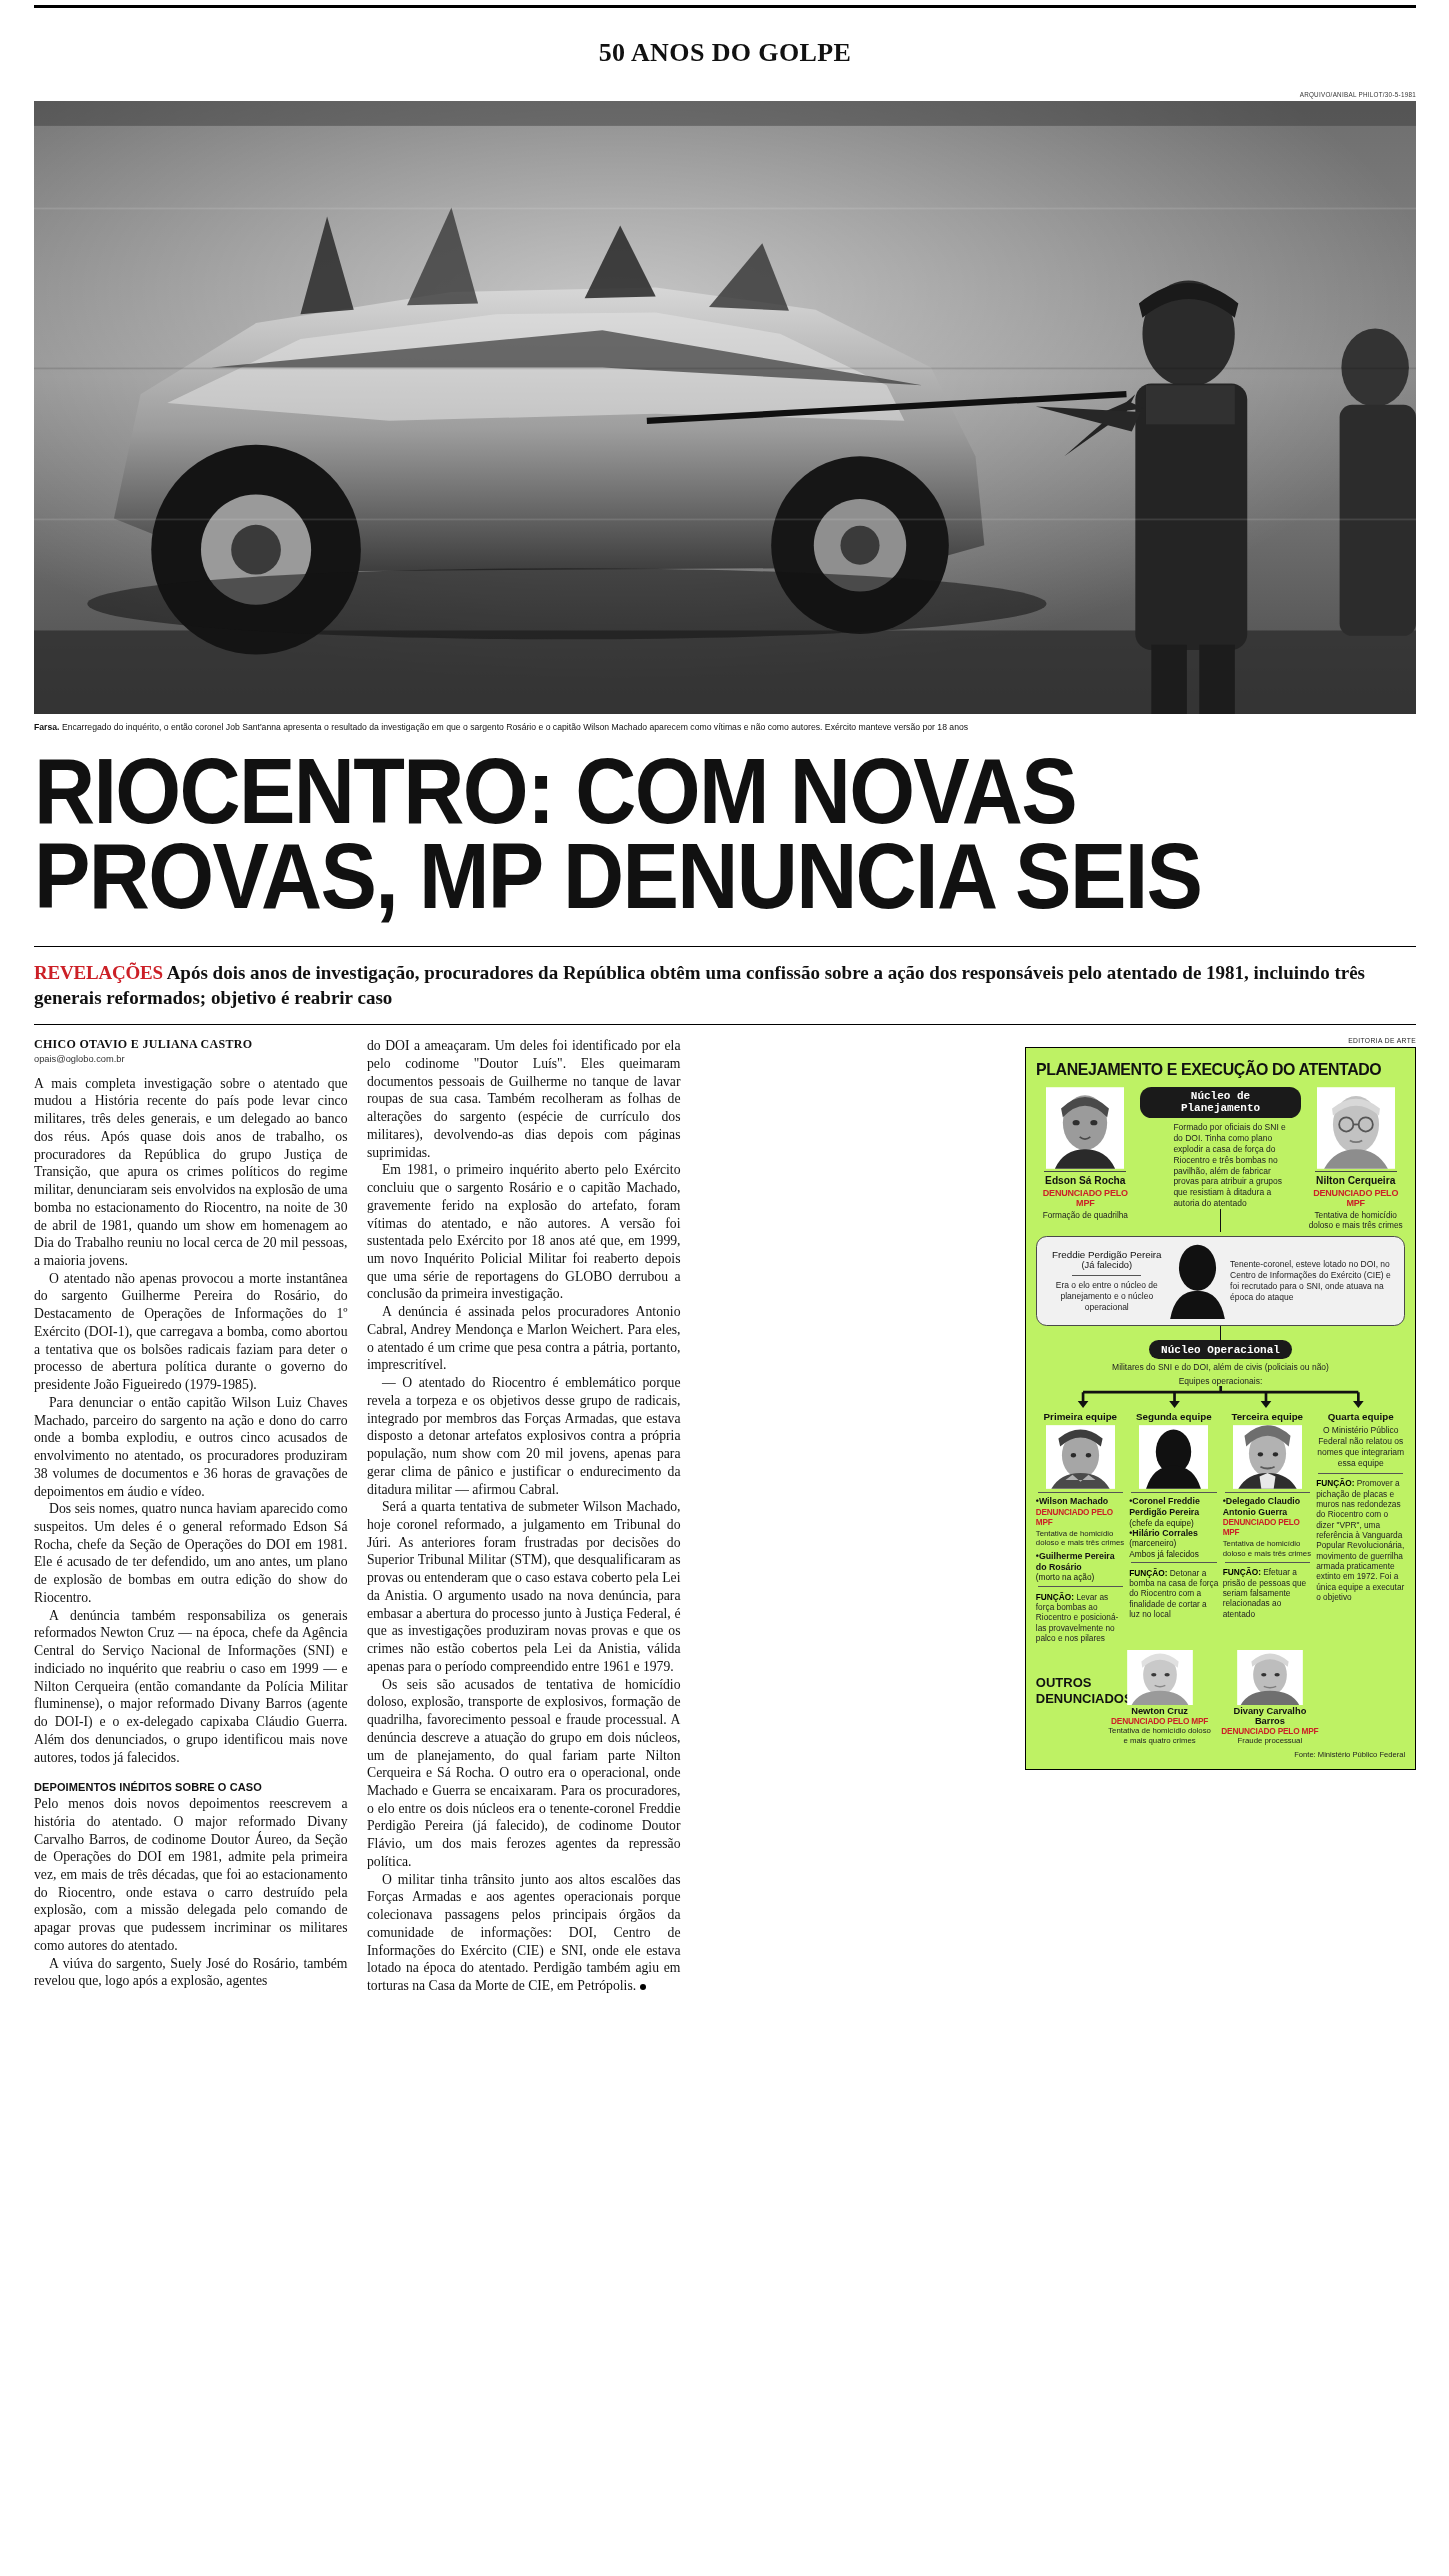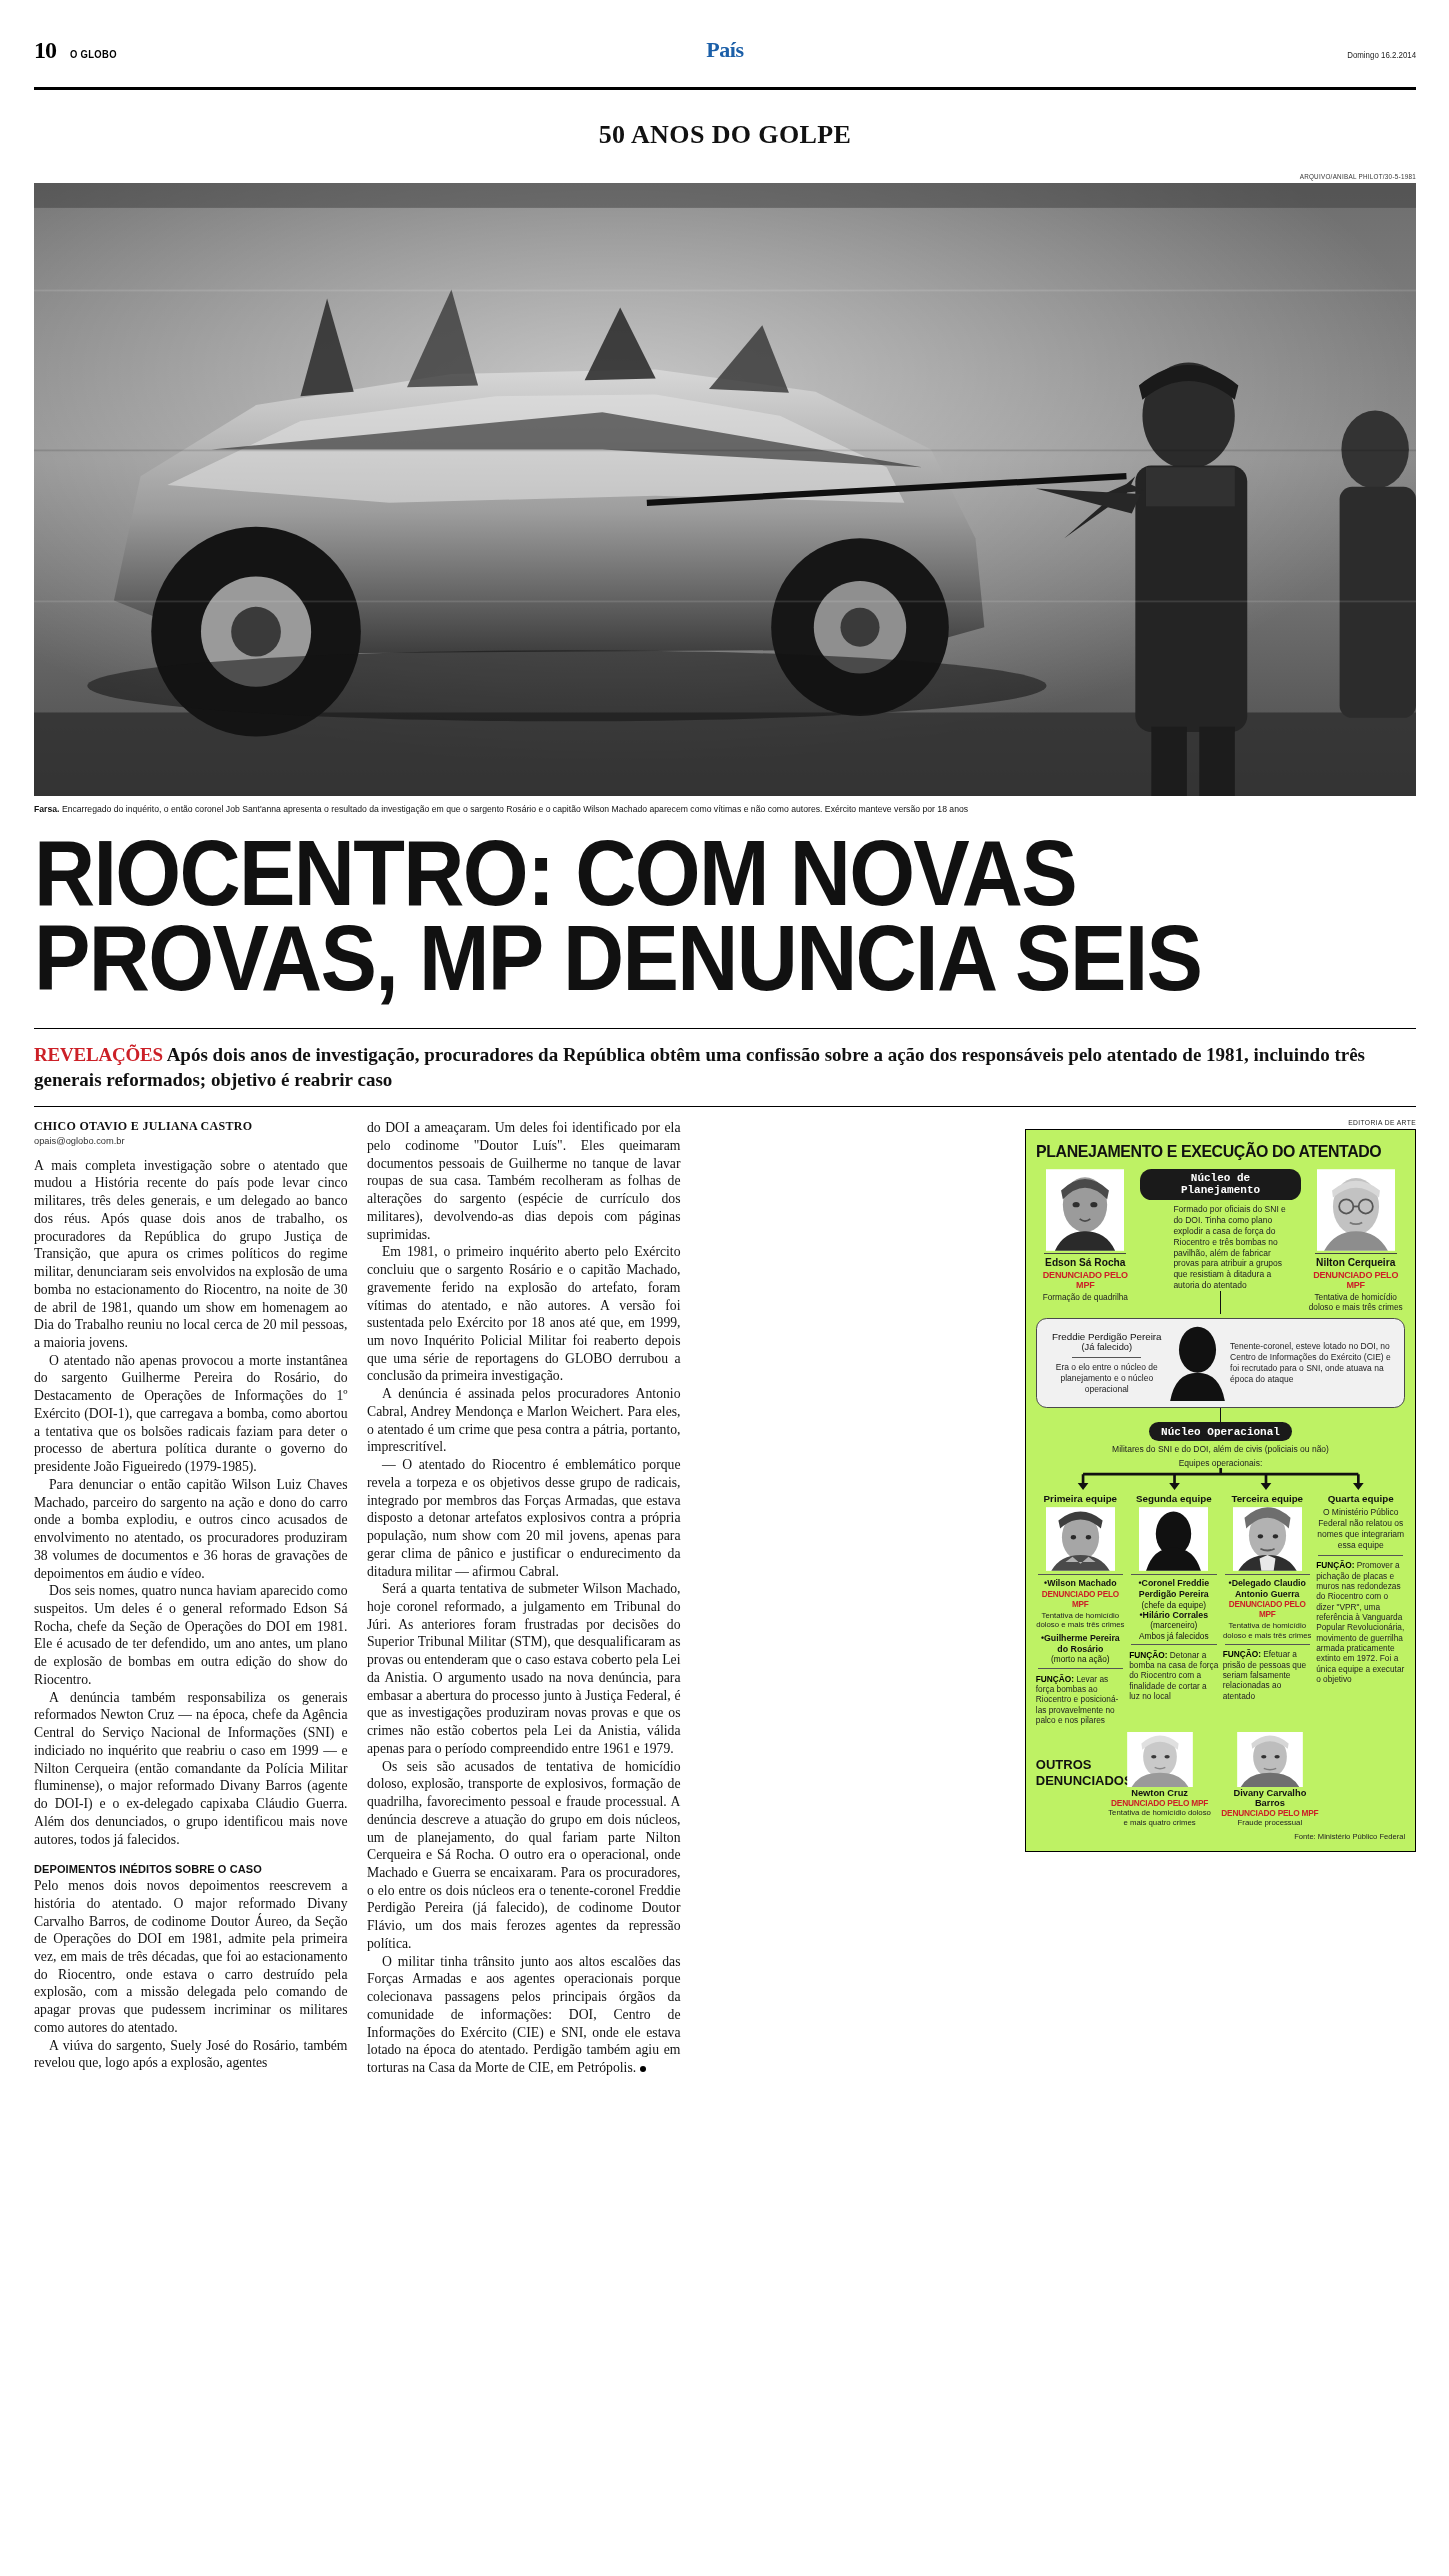--- a/index.html
+++ b/index.html
@@ -97,21 +97,21 @@
 
   .branch { height:23px; position:relative; }
   .branch svg { display:block; width:100%; height:100%; }
 
   .teams { display:flex; gap:4.4px; padding-top:1.8px; }
   .team { width:90px; }
   .team-title { font-family:"Liberation Sans", sans-serif; font-weight:bold; font-size:9.8px; text-align:center; color:#111; padding-bottom:2.7px; }
   .team-portrait { width:69px; height:64px; margin:0 auto; overflow:hidden; }
   .team-portrait svg { width:100%; height:100%; display:block; }
   .t-rule { border-top:0.9px solid #555; margin:3.6px 1.8px 2.7px; }
-  .t-list { font-family:"Liberation Sans", sans-serif; font-size:8.8px; line-height:1.22; text-align:center; color:#111; }
+  .t-list { font-family:"Liberation Sans", sans-serif; font-size:8.8px; line-height:1.22; text-align:left; color:#111; }
   .t-list .nm { font-weight:bold; }
   .t-list .den { font-weight:bold; color:#cc2027; font-size:8.2px; letter-spacing:-0.2px; display:block; padding:0.9px 0; }
   .t-list .crime { font-size:7.8px; color:#222; line-height:1.2; display:block; }
   .t-list .paren { font-size:8.3px; }
   .t-func { font-family:"Liberation Sans", sans-serif; font-size:8.3px; line-height:1.25; color:#222; text-align:left; padding-top:1.8px; }
   .t-func b { font-weight:bold; color:#000; }
   .t-note { font-family:"Liberation Sans", sans-serif; font-size:8.5px; line-height:1.3; color:#222; text-align:center; }
 
   .others { display:flex; gap:5.3px; padding-top:7px; border-top:0; align-items:flex-start; }
   .others-label { font-family:"Liberation Sans", sans-serif; font-weight:bold; font-size:13px; line-height:1.2; width:66px; color:#111; padding-top:25px; }
@@ -122,26 +122,20 @@
   .o-den { font-family:"Liberation Sans", sans-serif; font-weight:bold; font-size:8.3px; color:#cc2027; letter-spacing:-0.2px; }
   .o-crime { font-family:"Liberation Sans", sans-serif; font-size:7.8px; line-height:1.2; color:#222; }
 
   .source { font-family:"Liberation Sans", sans-serif; font-size:7.6px; color:#222; text-align:right; padding-top:4.4px; }
 </style>
 </head>
 <body>
 
 <div class="page">
 
-  <div class="masthead">
-    <span class="folio">10</span>
-    <span class="brand">O GLOBO</span>
-    <span class="section-name">País</span>
-    <span class="issue-date">Domingo 16.2.2014</span>
-  </div>
   <div class="rule-thick"></div>
 
   <div class="kicker">50 ANOS DO GOLPE</div>
 
   <div class="photo-credit">ARQUIVO/ANIBAL PHILOT/30-5-1981</div>
   <div class="photo-wrap">
     <svg viewBox="0 0 1556 690" preserveAspectRatio="none">
       <defs>
         <linearGradient id="bgGrad" x1="0" y1="0" x2="0" y2="1">
           <stop offset="0" stop-color="#6e6e6e"></stop>

